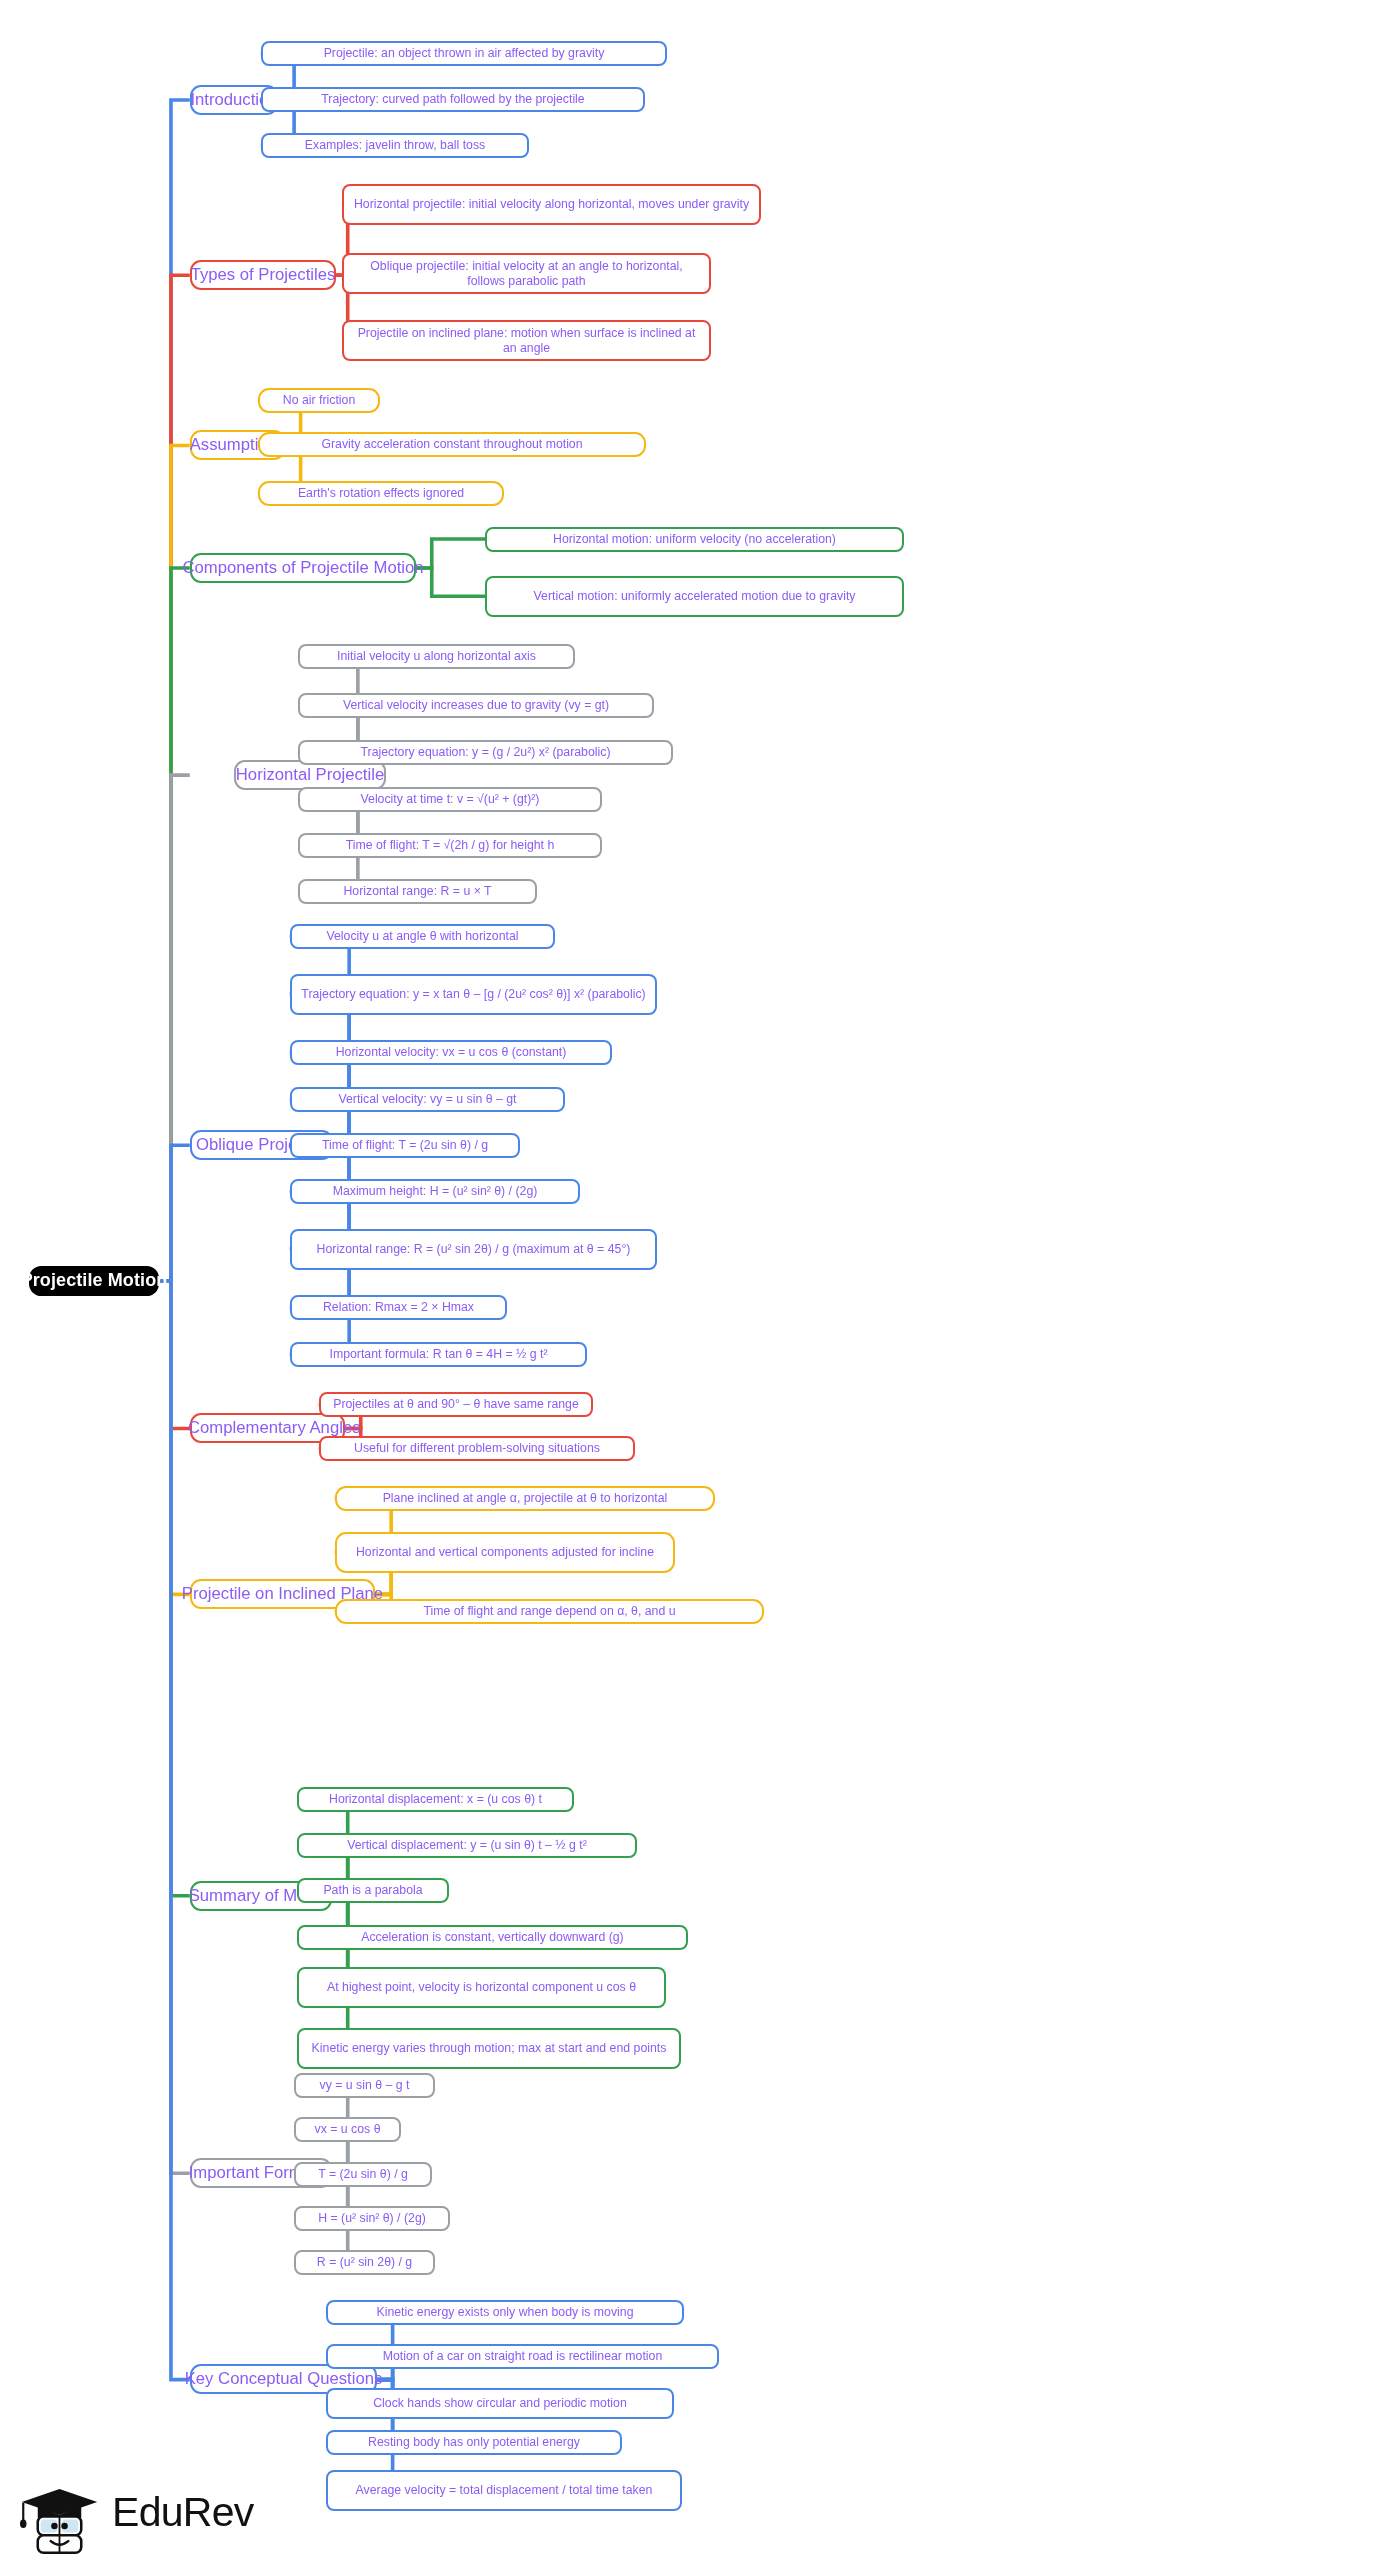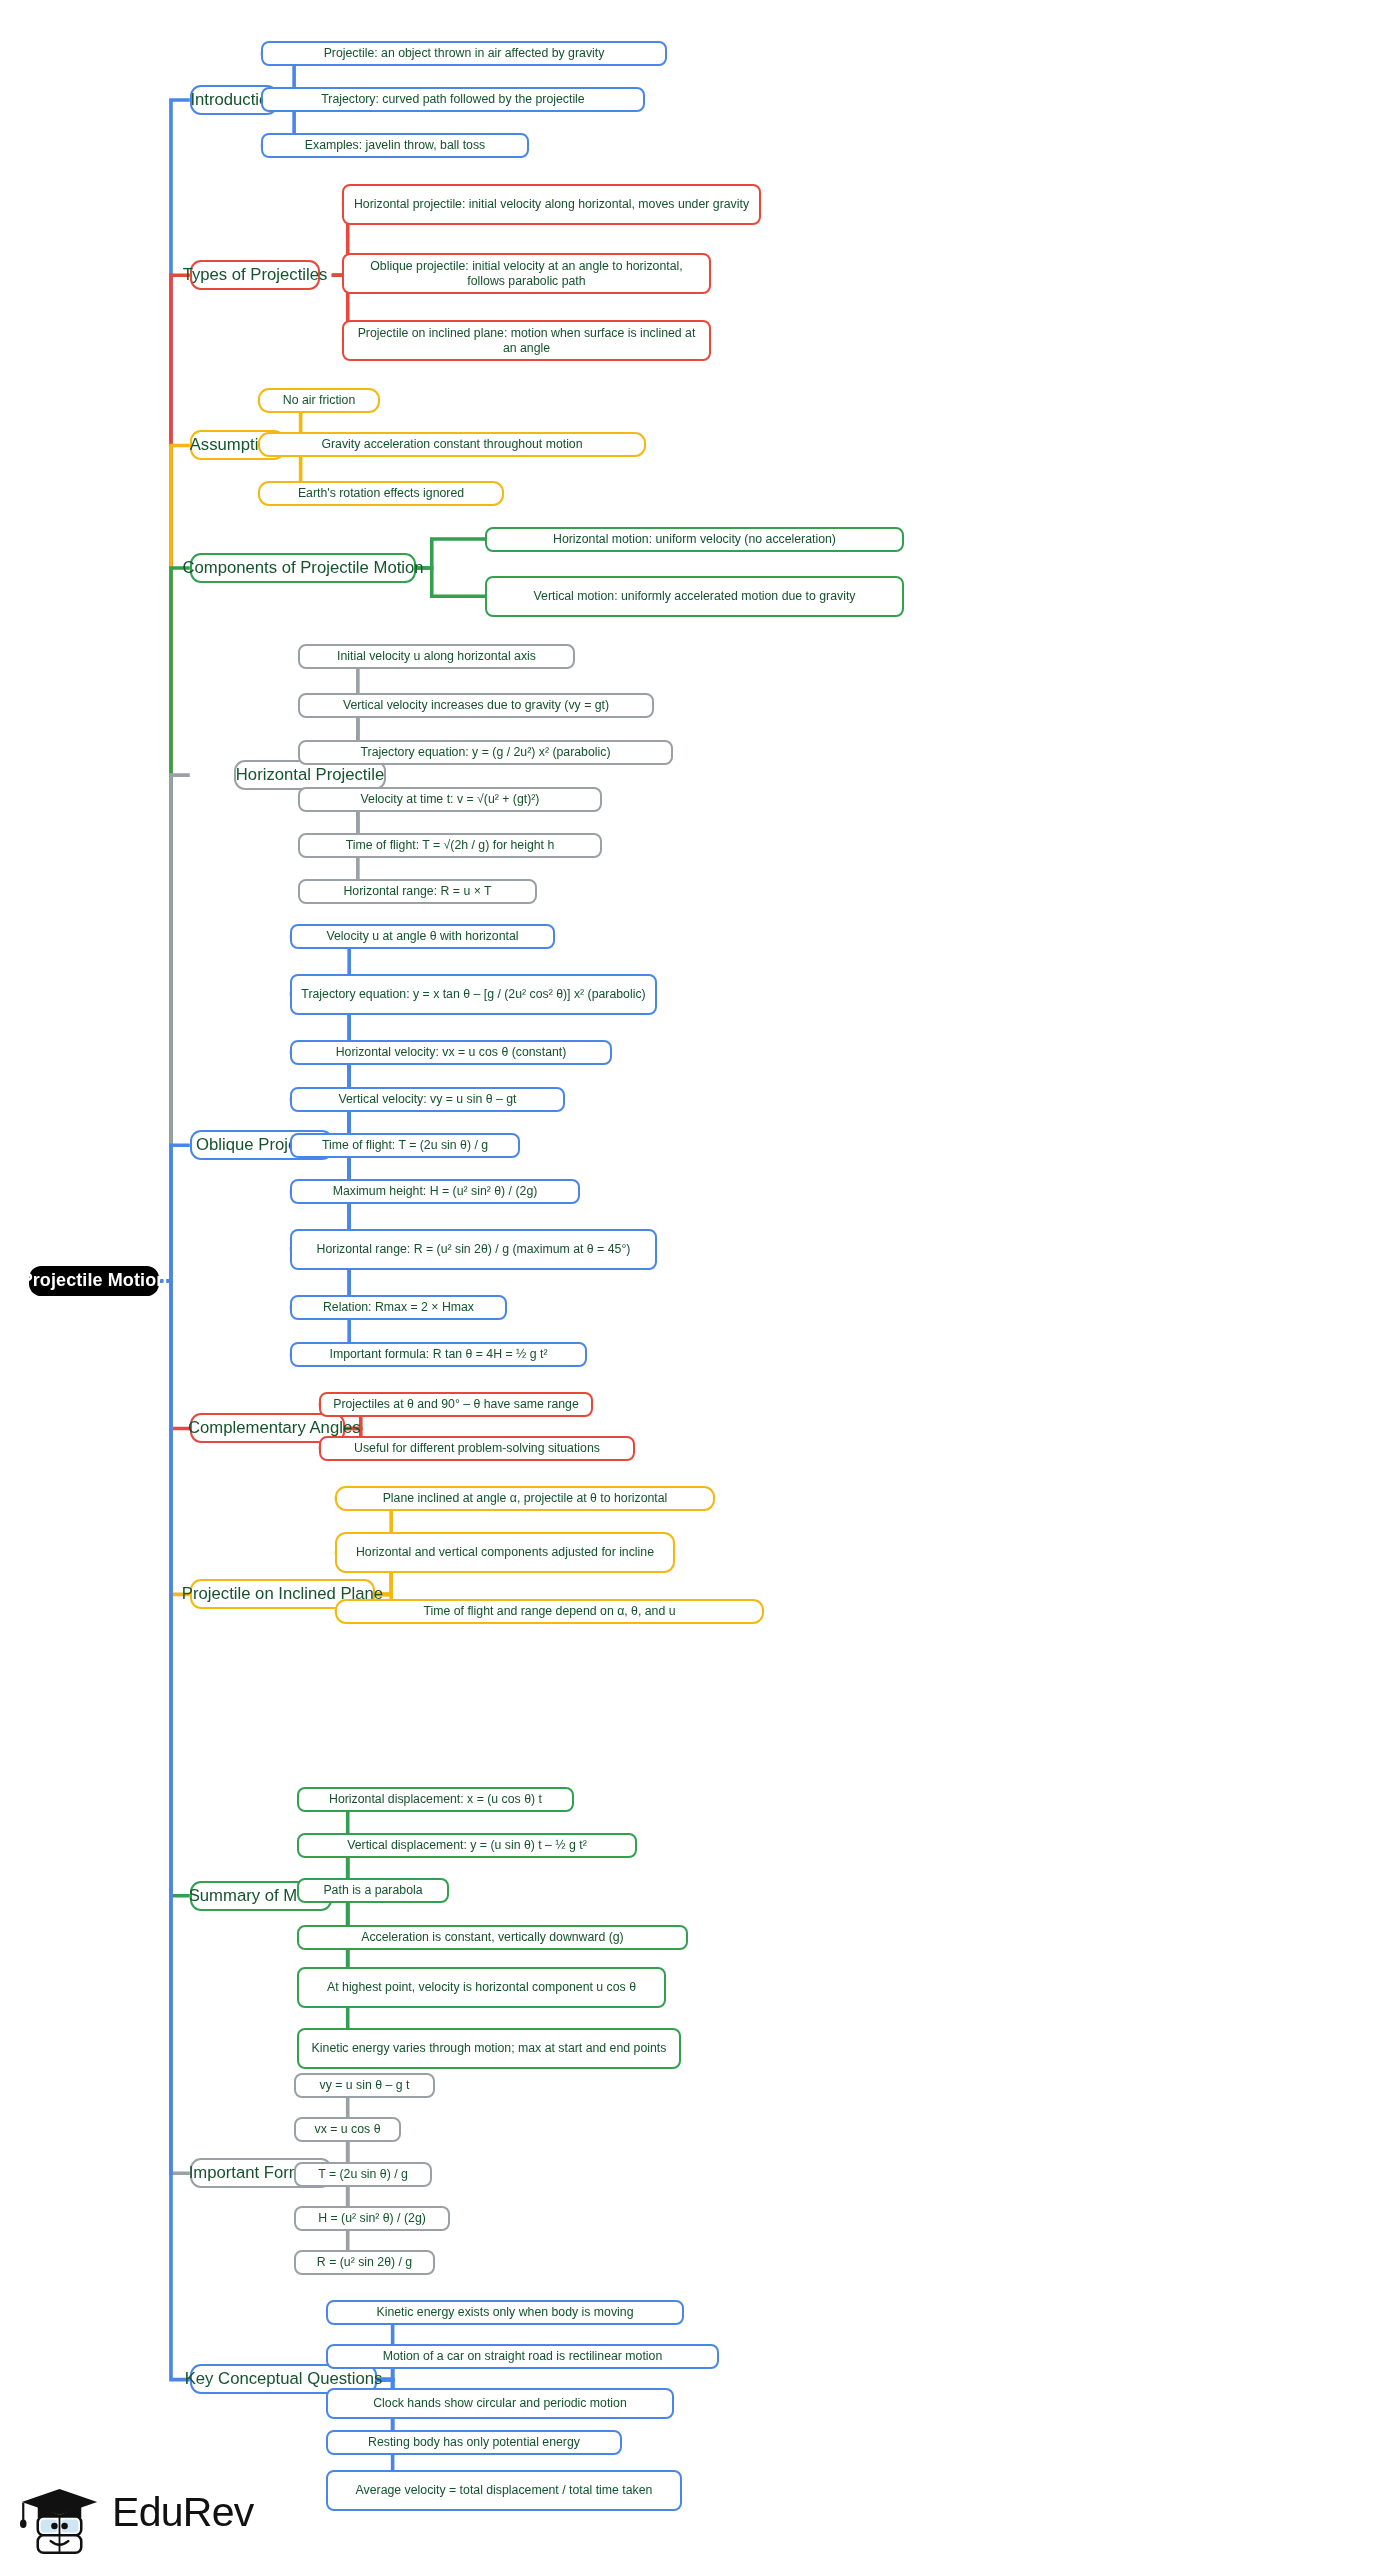--- a/index.html
+++ b/index.html
@@ -15,21 +15,21 @@
   #wires{position:absolute;left:0;top:0;width:1380px;height:2576px;}
   #wires path{fill:none;stroke-linecap:butt;stroke-linejoin:miter;}
 
   
   .node{
     position:absolute;
     box-sizing:border-box;
     background:#ffffff;
     display:flex;align-items:center;justify-content:center;
     text-align:center;
-    color:#14532d;
+    color:#8b5cf6;
     line-height:1.18;
     padding:2.9px 6.5px;
   }
   .root{
     background:#000000;color:#ffffff;
     border-radius:12.3px;border:none;
     font-weight:bold;font-size:18px;
     letter-spacing:0.1px;
     padding:5px 11.6px;
     white-space:nowrap;
@@ -124,21 +124,21 @@
       <path d="M 520 3285 L 542 3285 L 542 3372 L 450 3372" stroke="#4a86e8" stroke-width="5"></path>
       <path d="M 520 3285 L 542 3285 L 542 3437 L 450 3437" stroke="#4a86e8" stroke-width="5"></path>
     </svg>
 
   <div id="nodes">
       <div class="node root" style="left: 29px; top: 1266px; width: 130px; height: 30px;">Projectile Motion</div>
       <div class="node branch c-blue" style="left: 190px; top: 85px; width: 88px; height: 30px;">Introduction</div>
       <div class="node leaf c-blue" style="left: 261px; top: 41px; width: 406px; height: 24.6px;">Projectile: an object thrown in air affected by gravity</div>
       <div class="node leaf c-blue" style="left: 261px; top: 87px; width: 384px; height: 24.6px;">Trajectory: curved path followed by the projectile</div>
       <div class="node leaf c-blue" style="left: 261px; top: 133px; width: 268px; height: 24.6px;">Examples: javelin throw, ball toss</div>
-      <div class="node branch c-red" style="left: 190px; top: 260px; width: 130px; height: 30px;">Types of Projectiles</div>
+      <div class="node branch c-red" style="left: 190px; top: 260px; width: 146px; height: 30px;">Types of Projectiles</div>
       <div class="node leaf c-red" style="left: 342px; top: 184px; width: 419px; height: 41px;">Horizontal projectile: initial velocity along horizontal, moves under gravity</div>
       <div class="node leaf c-red" style="left: 342px; top: 253px; width: 369px; height: 41px;">Oblique projectile: initial velocity at an angle to horizontal, follows parabolic path</div>
       <div class="node leaf c-red" style="left: 342px; top: 320px; width: 369px; height: 41px;">Projectile on inclined plane: motion when surface is inclined at an angle</div>
       <div class="node branch c-amber" style="left: 190px; top: 430px; width: 95px; height: 30px;">Assumptions</div>
       <div class="node leaf c-amber" style="left: 258px; top: 388px; width: 122px; height: 24.6px;">No air friction</div>
       <div class="node leaf c-amber" style="left: 258px; top: 432px; width: 388px; height: 24.6px;">Gravity acceleration constant throughout motion</div>
       <div class="node leaf c-amber" style="left: 258px; top: 481px; width: 246px; height: 24.6px;">Earth's rotation effects ignored</div>
       <div class="node branch c-green" style="left: 190px; top: 553px; width: 226px; height: 30px;">Components of Projectile Motion</div>
       <div class="node leaf c-green" style="left: 485px; top: 527px; width: 419px; height: 24.6px;">Horizontal motion: uniform velocity (no acceleration)</div>
       <div class="node leaf c-green" style="left: 485px; top: 576px; width: 419px; height: 41px;">Vertical motion: uniformly accelerated motion due to gravity</div>

